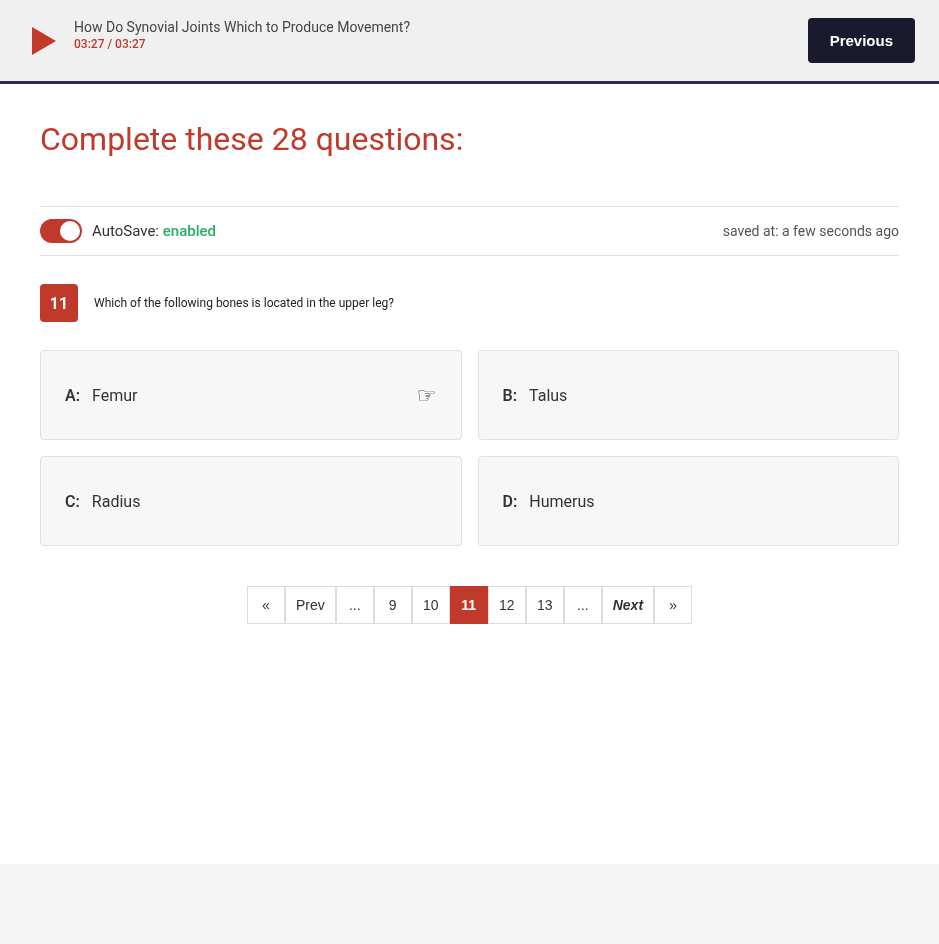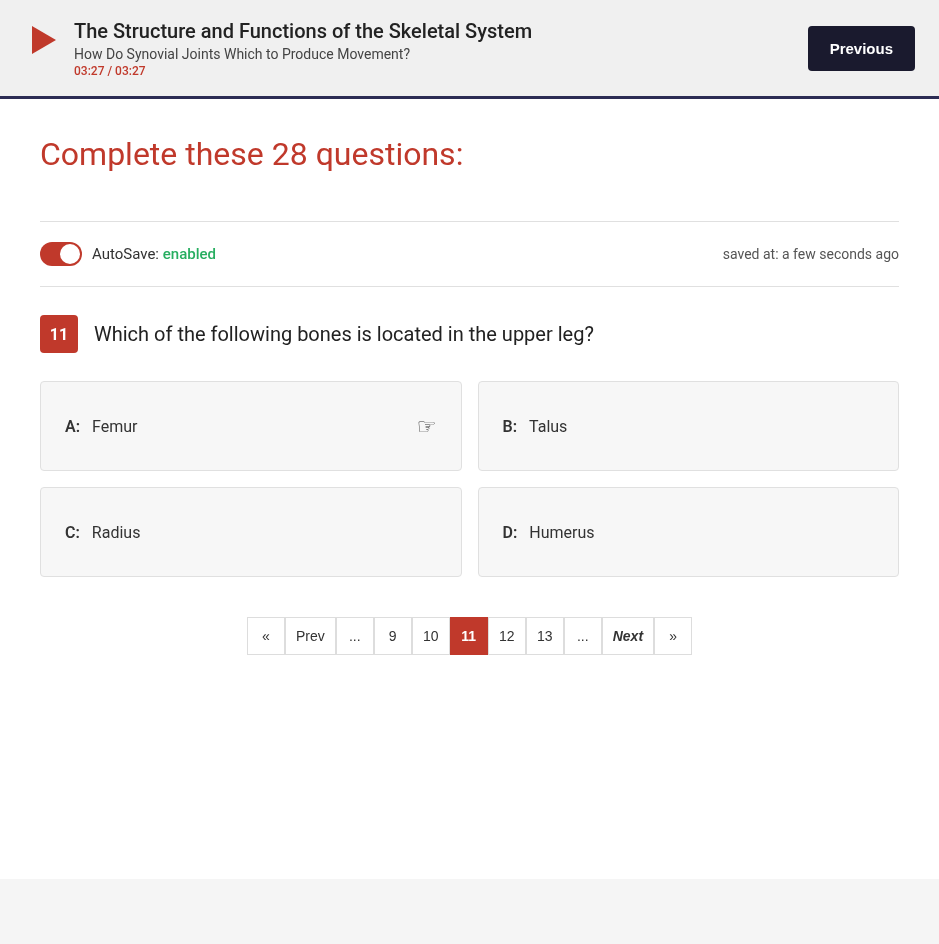--- a/index.html
+++ b/index.html
@@ -76,21 +76,21 @@
       font-weight: 400;
       color: #c0392b;
       margin-bottom: 48px;
     }
 
     
     .autosave-bar {
       display: flex;
       align-items: center;
       justify-content: space-between;
-      padding: 20px 0;
+      padding: 12px 0;
       margin-bottom: 28px;
       border-top: 1px solid #e0e0e0;
       border-bottom: 1px solid #e0e0e0;
     }
     .autosave-left {
       display: flex;
       align-items: center;
       gap: 10px;
     }
     .toggle {
@@ -139,21 +139,21 @@
       height: 38px;
       border-radius: 4px;
       display: flex;
       align-items: center;
       justify-content: center;
       font-size: 16px;
       font-weight: 700;
       flex-shrink: 0;
     }
     .question-text {
-      font-size: 20px;
+      font-size: 12px;
       color: #222;
       line-height: 1.4;
     }
 
     
     .options-grid {
       display: grid;
       grid-template-columns: 1fr 1fr;
       gap: 16px;
       margin-bottom: 40px;
@@ -219,21 +219,20 @@
 <body>
 
 <div class="header">
   <div class="header-left">
     <div>
       <svg class="play-icon" viewBox="0 0 36 36" fill="none" xmlns="http://www.w3.org/2000/svg">
         <polygon points="8,4 32,18 8,32" fill="#c0392b"></polygon>
       </svg>
     </div>
     <div class="header-text">
-      <span class="header-title">The Structure and Functions of the Skeletal System</span>
       <span class="header-subtitle">How Do Synovial Joints Which to Produce Movement?</span>
       <span class="header-time">03:27 / 03:27</span>
     </div>
   </div>
   <button class="previous-btn">Previous</button>
 </div>
 
 <div class="main">
 
   <h2 class="section-title">Complete these 28 questions:</h2>

